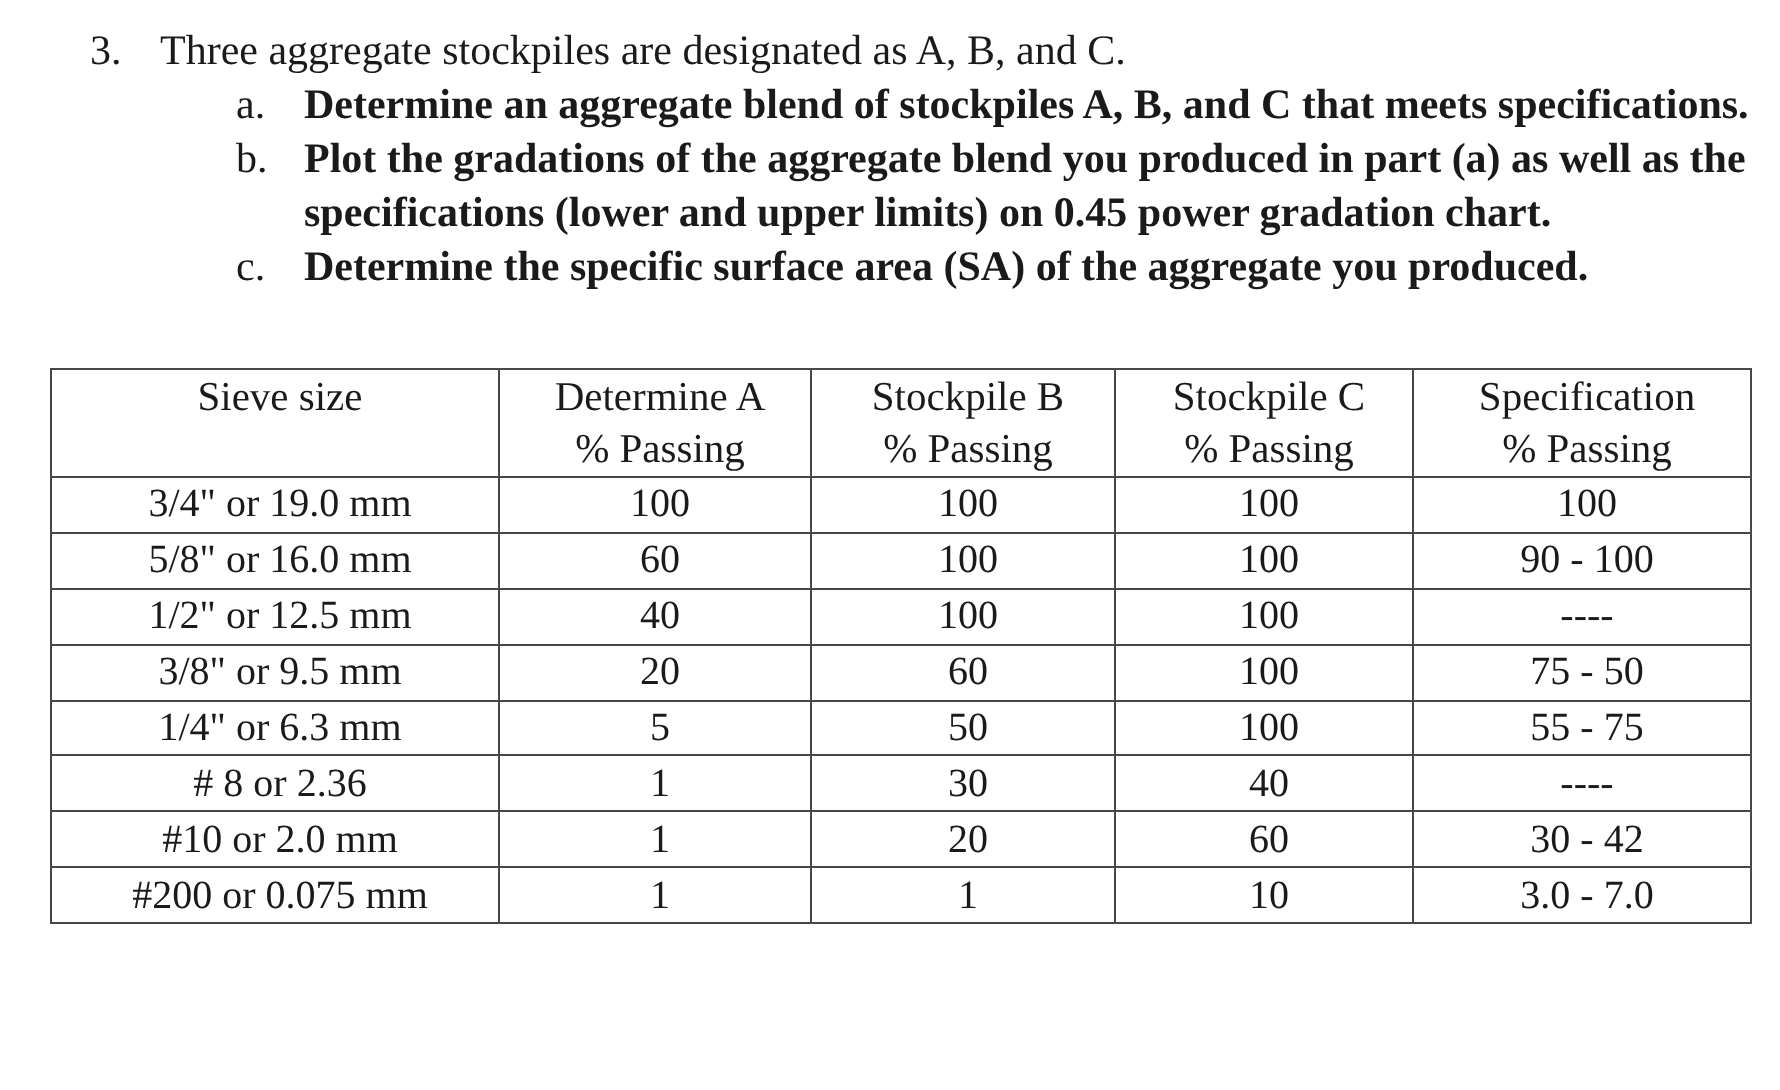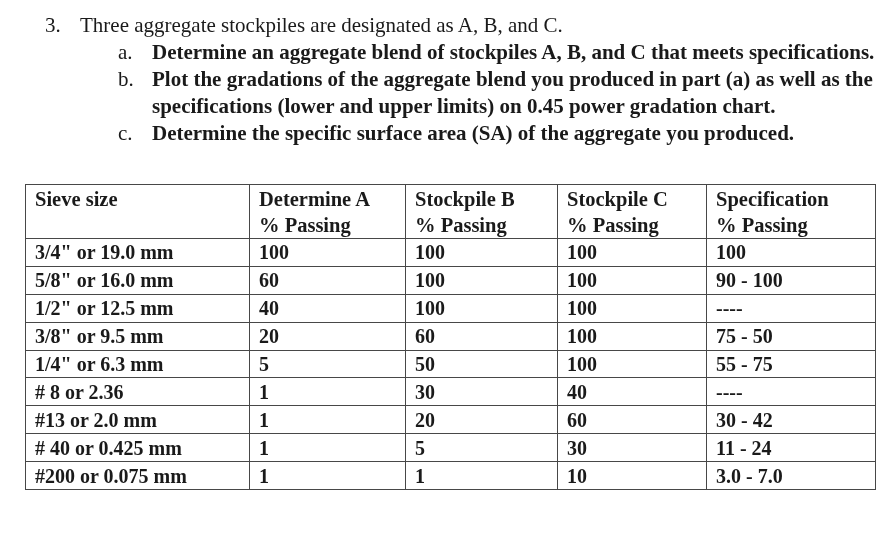--- a/index.html
+++ b/index.html
@@ -44,22 +44,22 @@
   }
   table.grad-table {
     border-collapse: collapse;
     table-layout: fixed;
     margin: 37px 0 0 25px;
     width: 780px;
   }
   .grad-table th,
   .grad-table td {
     border: 1.5px solid #474747;
-    text-align: left;
-    font-weight: bold;
+    text-align: center;
+    font-weight: normal;
     padding: 0 4px 0 9px;
     overflow: hidden;
     white-space: nowrap;
   }
   .grad-table th {
     vertical-align: top;
     height: 50px;
     font-size: 20.5px;
     line-height: 26px;
     padding-top: 1px;
@@ -164,32 +164,25 @@
         <td>55 - 75</td>
       </tr>
       <tr>
         <td># 8 or 2.36</td>
         <td>1</td>
         <td>30</td>
         <td>40</td>
         <td>----</td>
       </tr>
       <tr>
-        <td>#13 or 2.0 mm</td>
+        <td>#10 or 2.0 mm</td>
         <td>1</td>
         <td>20</td>
         <td>60</td>
         <td>30 - 42</td>
-      </tr>
-      <tr>
-        <td># 40 or 0.425 mm</td>
-        <td>1</td>
-        <td>5</td>
-        <td>30</td>
-        <td>11 - 24</td>
       </tr>
       <tr>
         <td>#200 or 0.075 mm</td>
         <td>1</td>
         <td>1</td>
         <td>10</td>
         <td>3.0 - 7.0</td>
       </tr>
     </tbody>
   </table>

